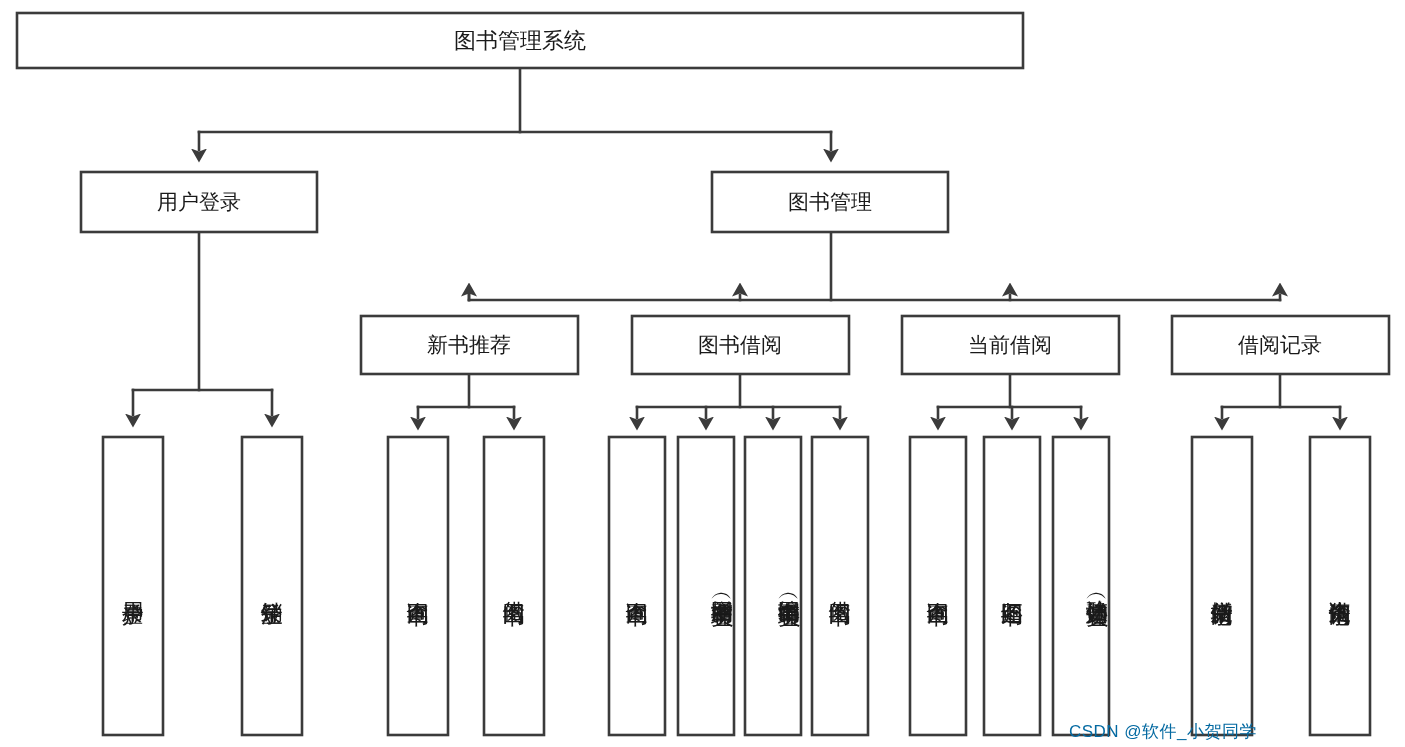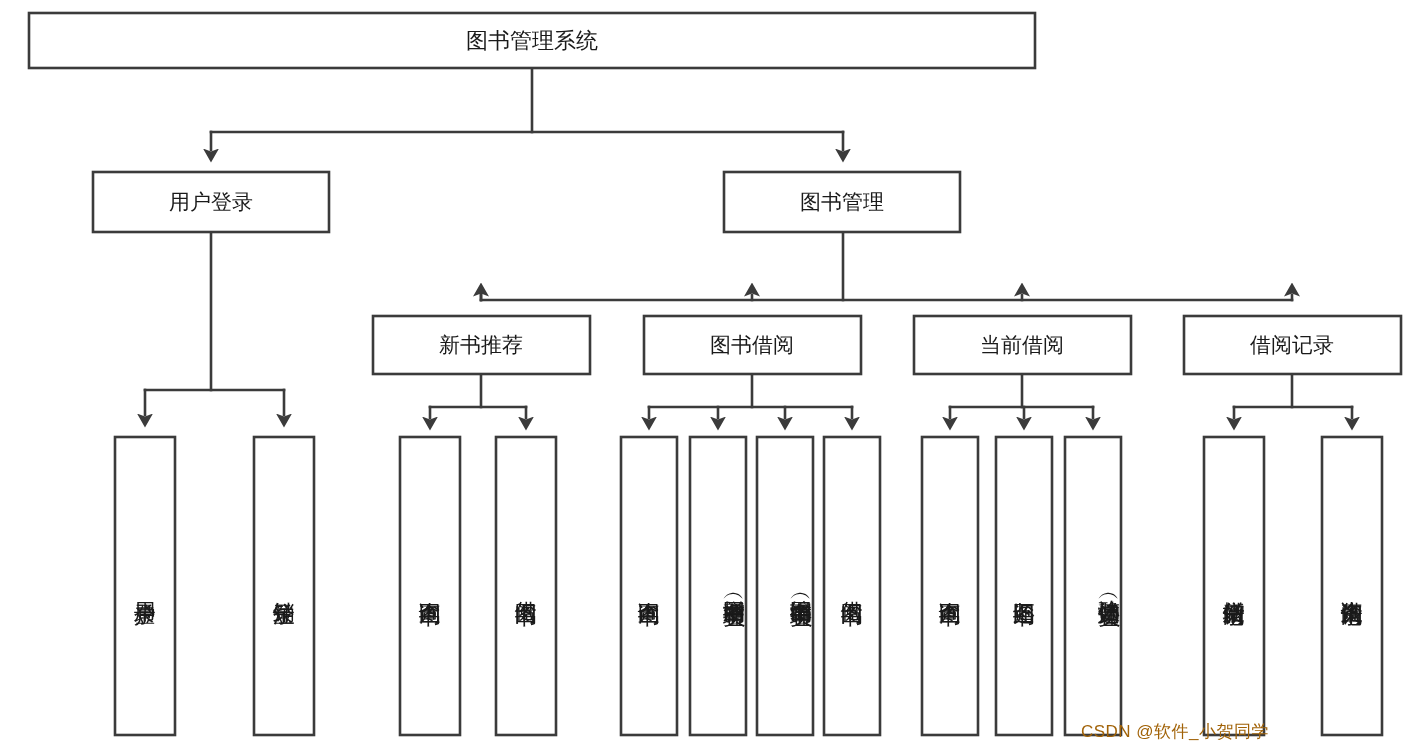--- a/index.html
+++ b/index.html
@@ -11,21 +11,20 @@
     width: 1405px;
     height: 747px;
     overflow: hidden;
     font-family: "Liberation Sans", "DejaVu Sans", sans-serif;
   }
   #diagram-root {
     position: relative;
     width: 1263px;
     height: 747px;
     background: #ffffff;
-    margin-left: 12px;
   }
   svg#tree-svg {
     position: absolute;
     left: 0;
     top: 0;
     width: 1405px;
     height: 747px;
   }
   .node-box {
     fill: #ffffff;
@@ -67,21 +66,21 @@
     align-items: center;
     justify-content: center;
     pointer-events: none;
   }
   .watermark {
     position: absolute;
     right: 6px;
     bottom: 4px;
     font-family: "Liberation Sans", "DejaVu Sans", sans-serif;
     font-size: 17px;
-    color: #a16207;
+    color: #0369a1;
     letter-spacing: 0.5px;
     white-space: nowrap;
   }
 </style>
 </head>
 <body>
 
 <div id="diagram-root">
 
   <svg id="tree-svg" viewBox="0 0 1405 747">

